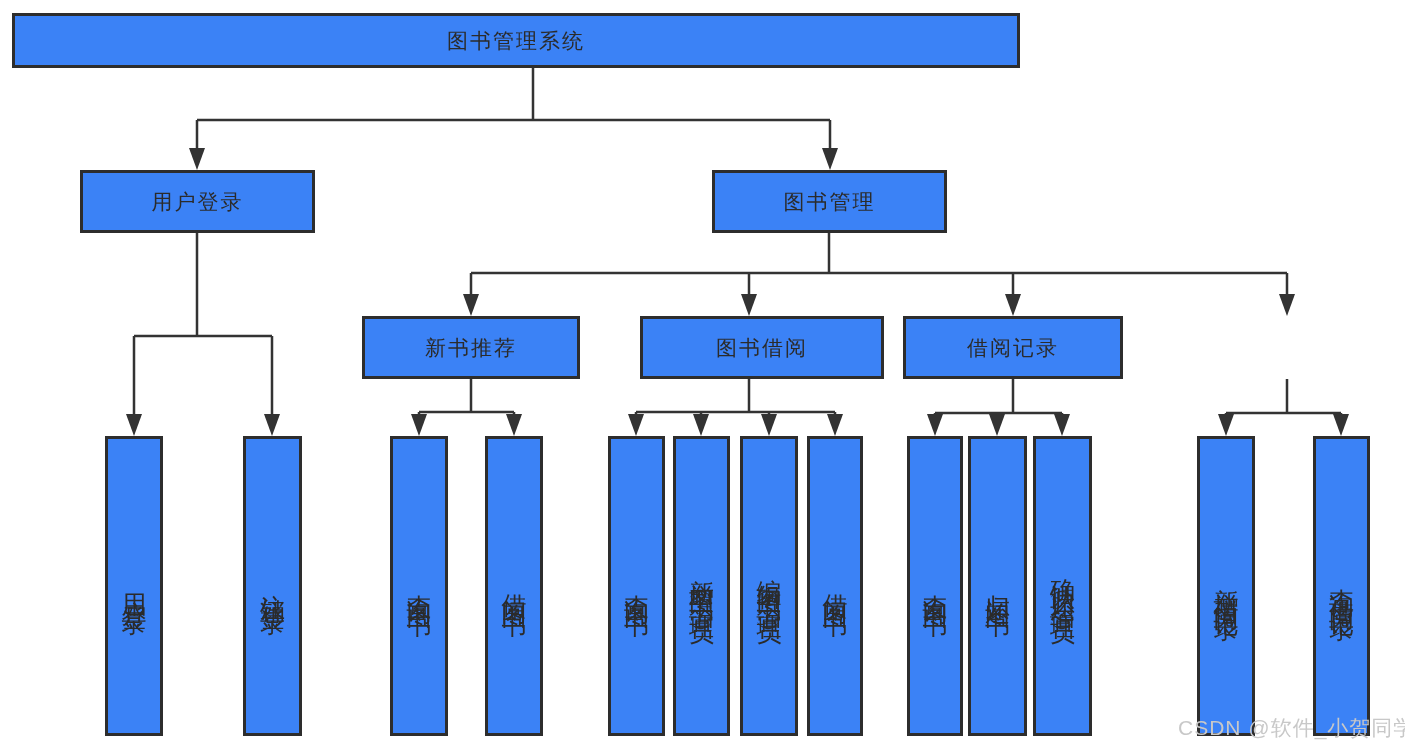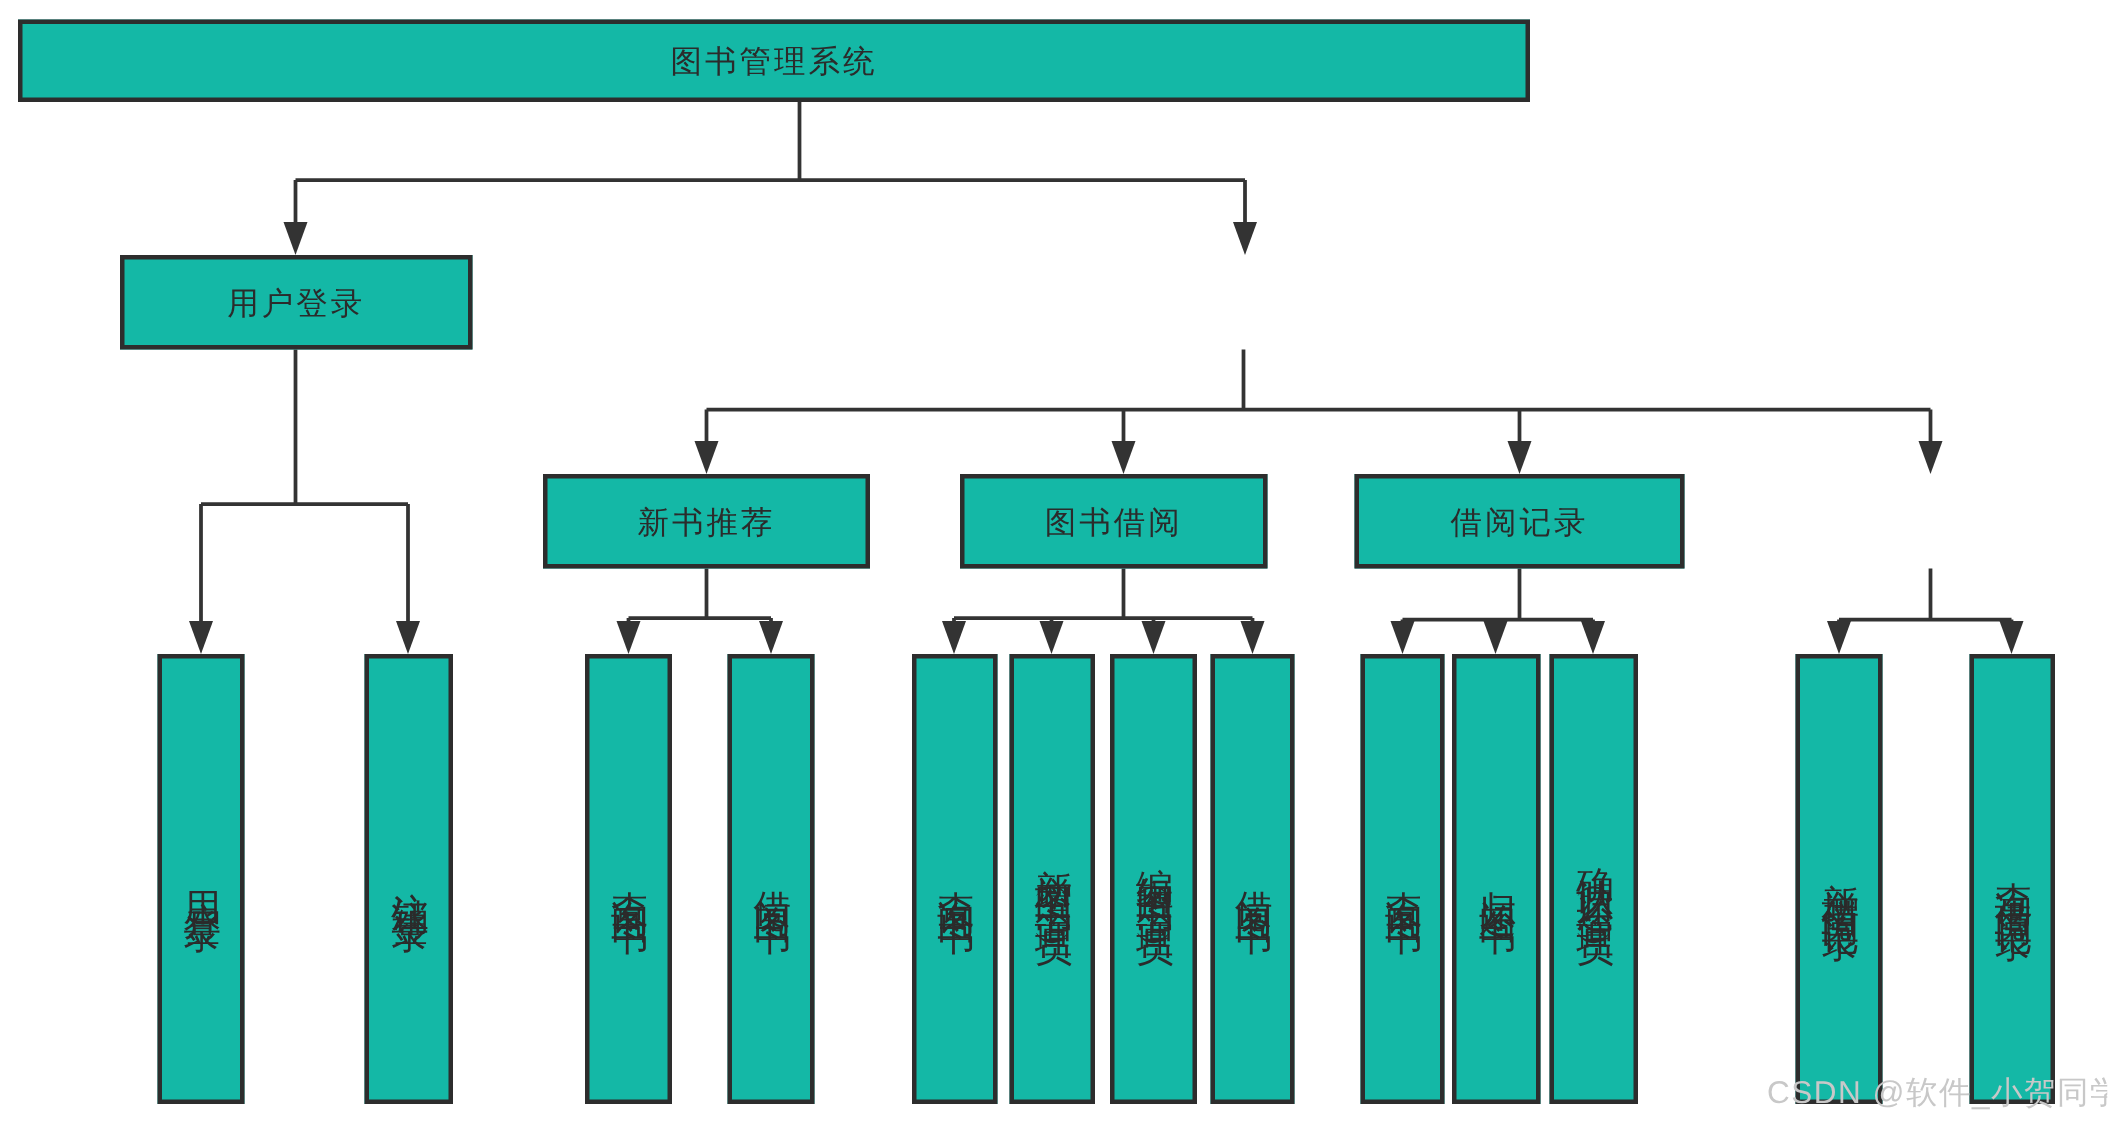--- a/index.html
+++ b/index.html
@@ -9,21 +9,21 @@
     background:#ffffff;
     font-family:"Liberation Sans","DejaVu Sans",sans-serif;
     overflow:hidden;
   }
   .connectors {
     position:absolute; left:0; top:0; z-index:1;
   }
   .hbox,.vbox {
     position:absolute;
     box-sizing:border-box;
-    background:#14b8a6;
+    background:#3b82f6;
     border:3px solid #2d2d2d;
     display:flex;
     align-items:center;
     justify-content:center;
     z-index:2;
   }
   .lbl {
     font-size:21px;
     letter-spacing:2px;
     color:#2b2b2b;
@@ -92,25 +92,28 @@
     </g>
   </svg>
 
   <div class="hbox" style="left:12px;top:13px;width:1008px;height:55px">
     <span class="lbl">图书管理系统</span>
   </div>
 
   <div class="hbox" style="left:80px;top:170px;width:235px;height:63px">
     <span class="lbl">用户登录</span>
   </div>
+  <div class="hbox" style="left:712px;top:170px;width:235px;height:63px">
+    <span class="lbl">图书管理</span>
+  </div>
 
   <div class="hbox" style="left:362px;top:316px;width:218px;height:63px">
     <span class="lbl">新书推荐</span>
   </div>
-  <div class="hbox" style="left:640px;top:316px;width:205px;height:63px">
+  <div class="hbox" style="left:640px;top:316px;width:244px;height:63px">
     <span class="lbl">图书借阅</span>
   </div>
   <div class="hbox" style="left:903px;top:316px;width:220px;height:63px">
     <span class="lbl">借阅记录</span>
   </div>
 
   <div class="vbox" style="left:105px;top:436px;width:58px;height:300px">
     <span class="vlbl">用户登录</span>
   </div>
   <div class="vbox" style="left:243px;top:436px;width:59px;height:300px">

